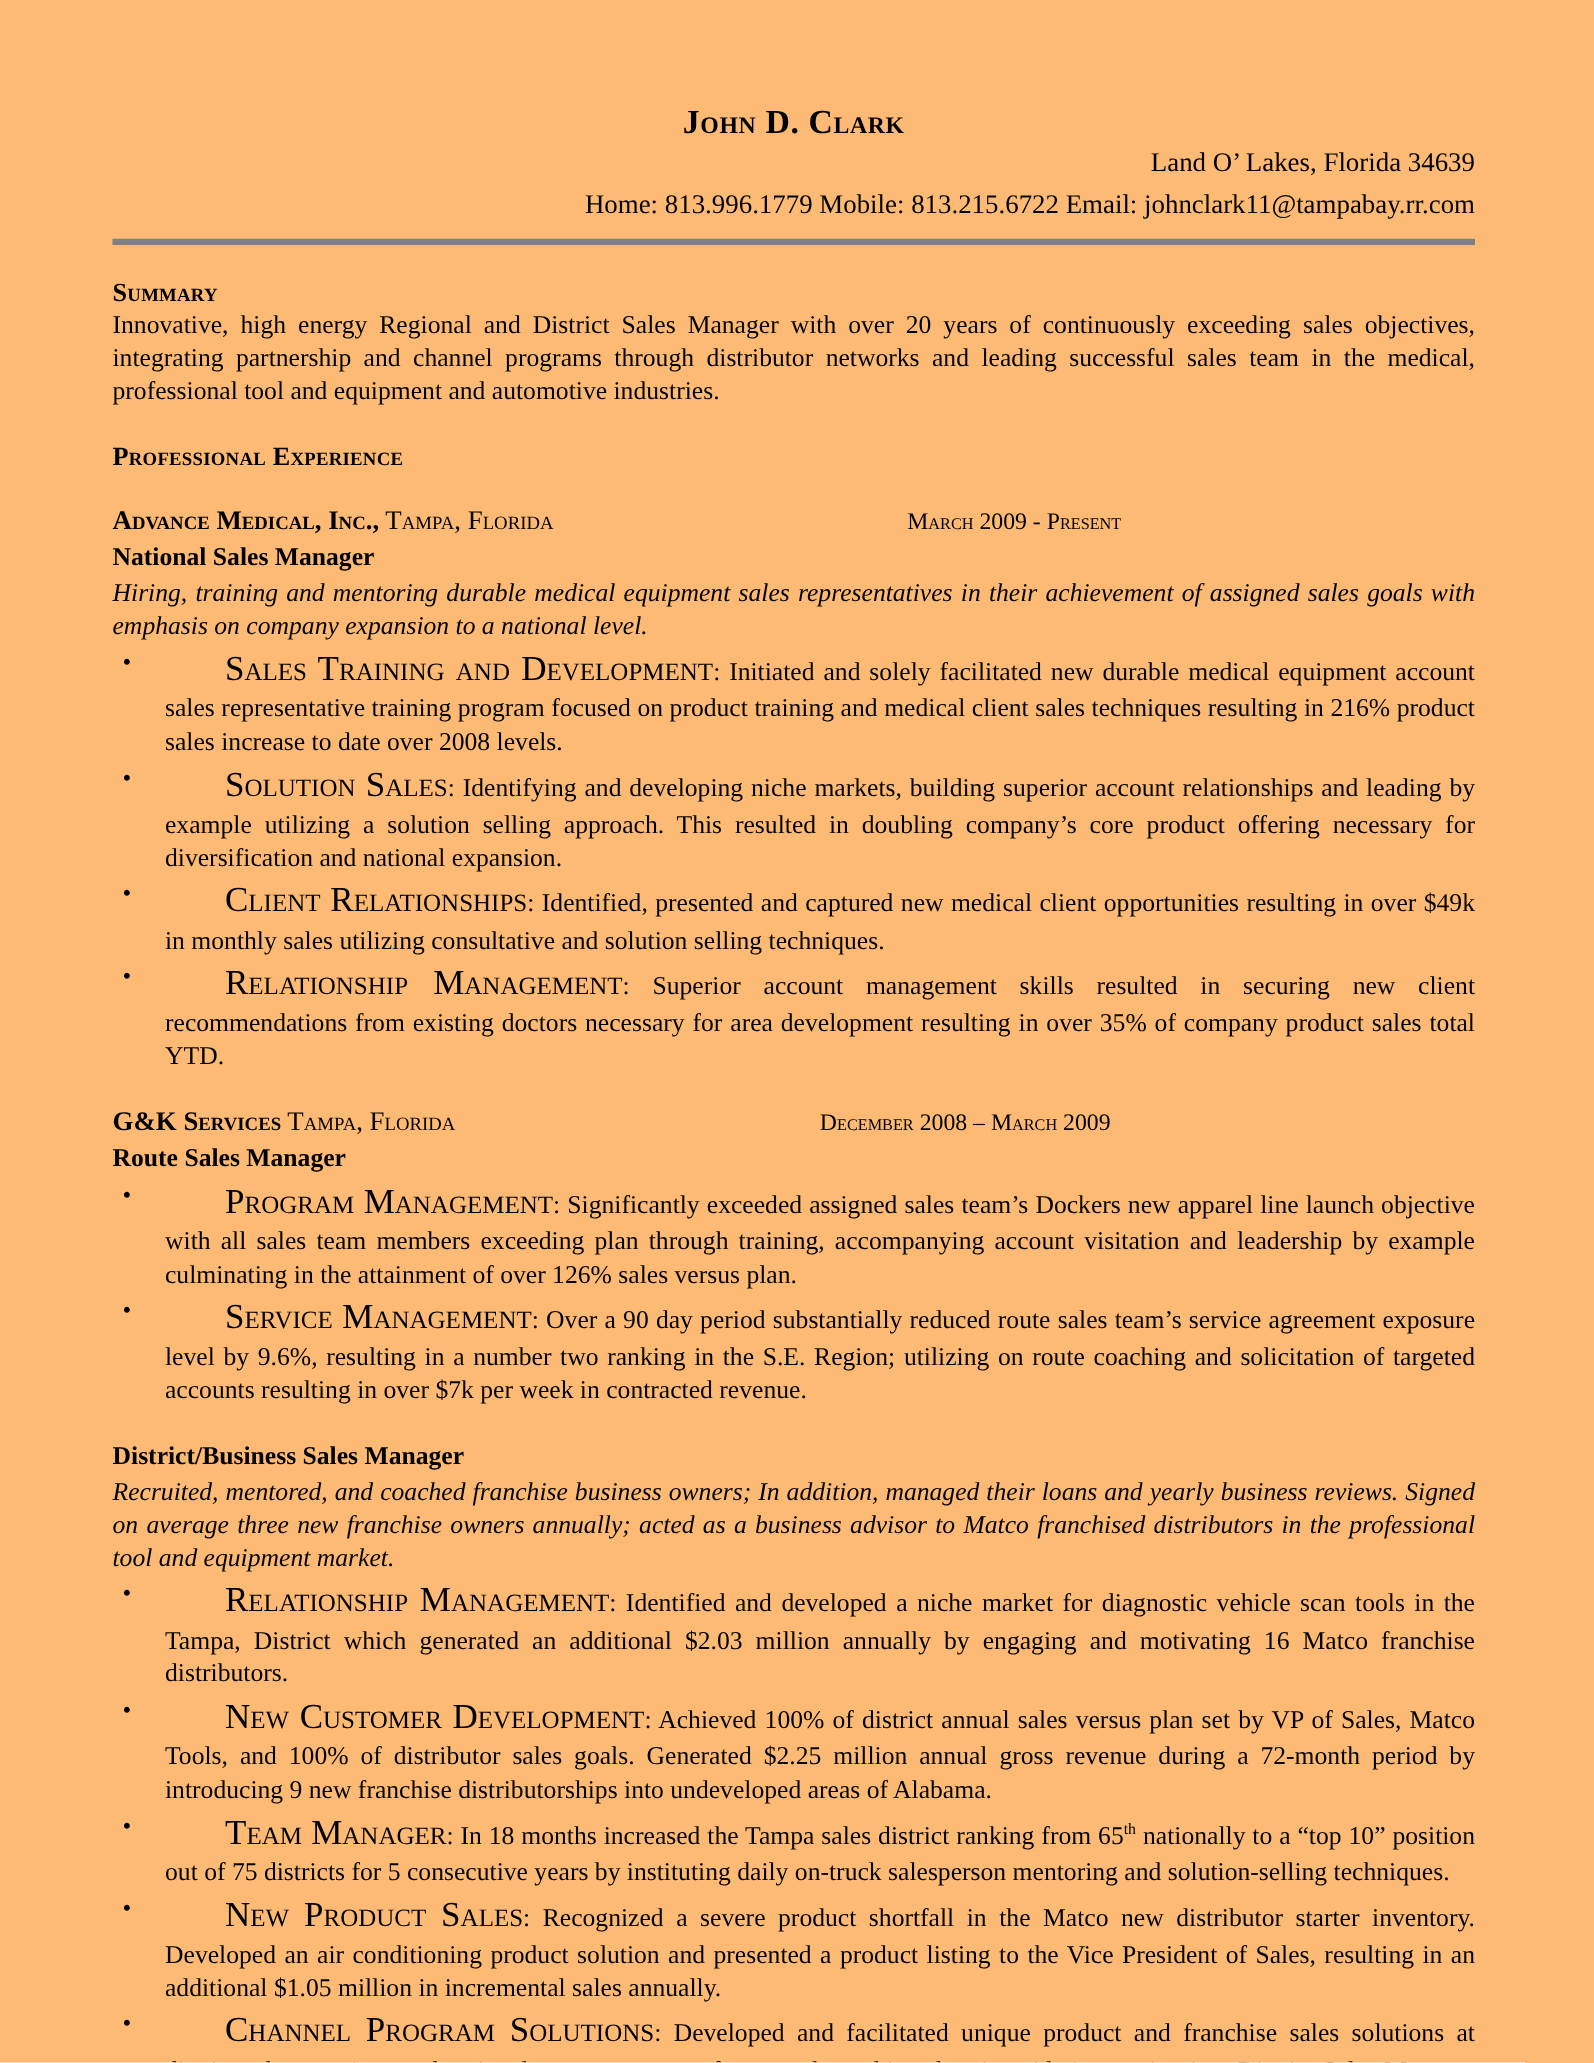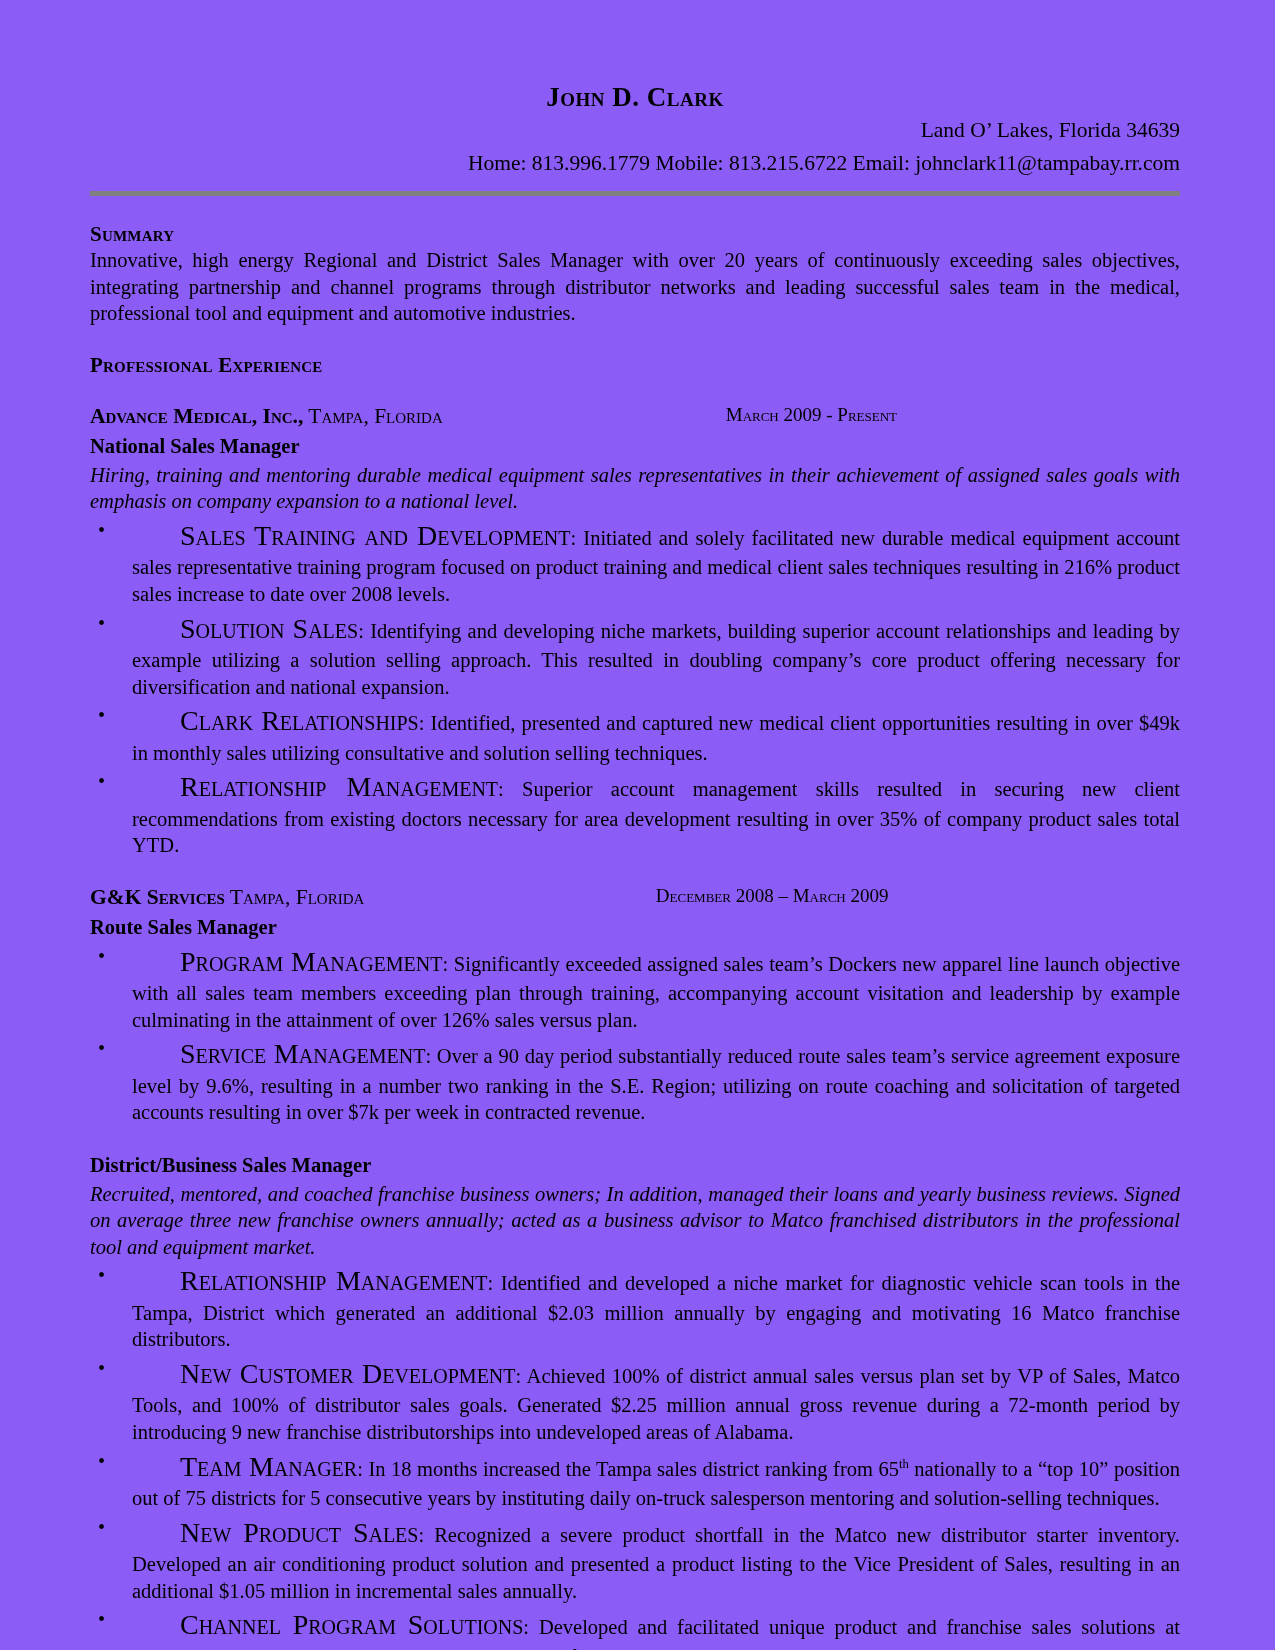--- a/index.html
+++ b/index.html
@@ -9,21 +9,21 @@
   }
   body {
     font-family: "Liberation Serif", "DejaVu Serif", serif;
     color: #000000;
   }
   .page {
     width: 1275px;
     height: 1650px;
     box-sizing: border-box;
     position: relative;
-    background: #8b5cf6;
+    background: #fdba74;
     overflow: hidden;
     padding: 0;
   }
   .content {
     position: absolute;
     left: 90px;
     top: 82px;
     width: 1090px;
   }
 
@@ -77,21 +77,21 @@
     margin-top: 2px;
     font-style: italic;
   }
 
   
   .job {
     margin-top: 26px;
   }
   .job-head {
     display: flex;
-    align-items: flex-start;
+    align-items: flex-end;
     width: 100%;
   }
   .job-company {
     font-size: 21.5px;
     font-weight: bold;
     font-variant: small-caps;
     white-space: nowrap;
   }
   .job-company .reg {
     font-weight: bold;
@@ -175,21 +175,21 @@
           <div class="job-company"><span class="reg">Advance Medical, Inc.,</span><span class="job-loc"> Tampa, Florida</span></div>
           <div class="spacer"></div>
           <div class="job-dates">March 2009 - Present</div>
           <div class="spacer"></div>
         </div>
         <div class="job-title">National Sales Manager</div>
         <div class="para tight">Hiring, training and mentoring durable medical equipment sales representatives in their achievement of assigned sales goals with emphasis on company expansion to a national level.</div>
         <ul class="bullets">
           <li><span class="lead">Sales Training and Development</span><span>: Initiated and solely facilitated new durable medical equipment account sales representative training program focused on product training and medical client sales techniques resulting in 216% product sales increase to date over 2008 levels.</span></li>
           <li><span class="lead">Solution Sales</span><span>: Identifying and developing niche markets, building superior account relationships and leading by example utilizing a solution selling approach. This resulted in doubling company’s core product offering necessary for diversification and national expansion.</span></li>
-          <li><span class="lead">Clark Relationships</span><span>: Identified, presented and captured new medical client opportunities resulting in over $49k in monthly sales utilizing consultative and solution selling techniques.</span></li>
+          <li><span class="lead">Client Relationships</span><span>: Identified, presented and captured new medical client opportunities resulting in over $49k in monthly sales utilizing consultative and solution selling techniques.</span></li>
           <li><span class="lead">Relationship Management</span><span>: Superior account management skills resulted in securing new client recommendations from existing doctors necessary for area development resulting in over 35% of company product sales total YTD.</span></li>
         </ul>
       </div>
 
       <div class="job">
         <div class="job-head">
           <div class="job-company"><span class="reg">G&amp;K Services</span><span class="job-loc"> Tampa, Florida</span></div>
           <div class="spacer"></div>
           <div class="job-dates">December 2008 – March 2009</div>
           <div class="spacer"></div>

